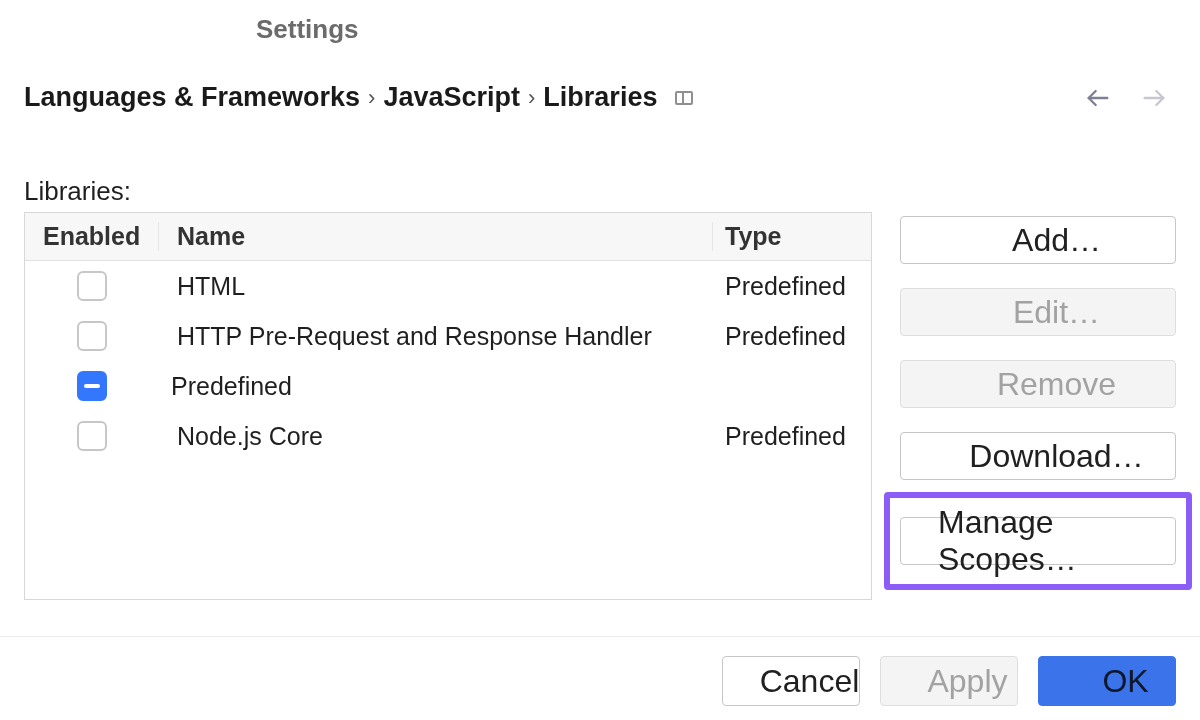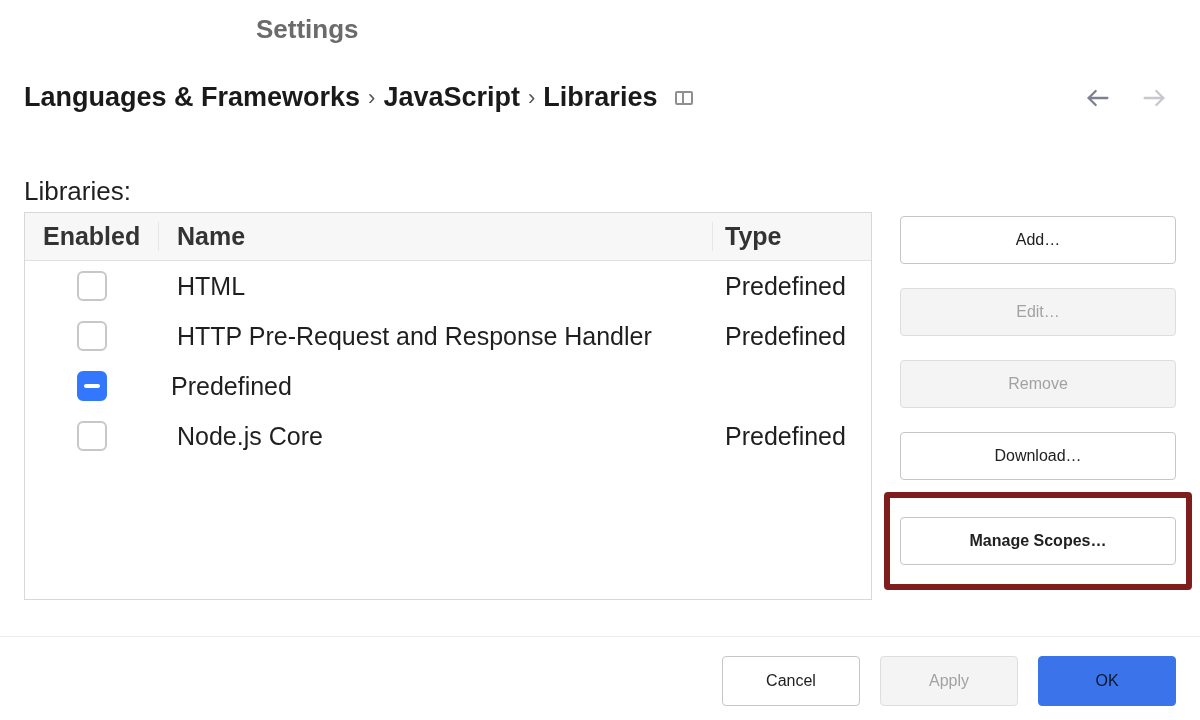--- a/index.html
+++ b/index.html
@@ -110,35 +110,36 @@
     left: 900px; top: 216px;
     width: 276px;
     display: flex; flex-direction: column; gap: 24px;
   }
   .btn {
     height: 48px;
     border: 1px solid #c6c6c6;
     border-radius: 4px;
     background: #ffffff;
     display: flex; align-items: center; justify-content: center;
-    font-size: 16px;
+    font-size: 32px;
     color: #202020;
+    padding-left: 37px;
   }
   .btn.disabled {
     background: #f4f4f4;
     color: #a2a2a2;
     border-color: #dedede;
   }
   .highlight-box {
     position: absolute;
     left: 884px; top: 492px;
     width: 308px; height: 98px;
-    border: 6px solid #7f1d1d;
+    border: 6px solid #8b5cf6;
     border-radius: 4px;
-    display:flex; align-items:center; justify-content:center;font-weight:bold;
+    display:flex; align-items:center; justify-content:center;
   }
   .highlight-box .btn { width: 276px; }
   .footer-sep {
     position: absolute;
     left: 0; right: 0; top: 636px;
     height: 1px; background: #ececec;
   }
   .footer {
     position: absolute;
     right: 24px; top: 656px;

